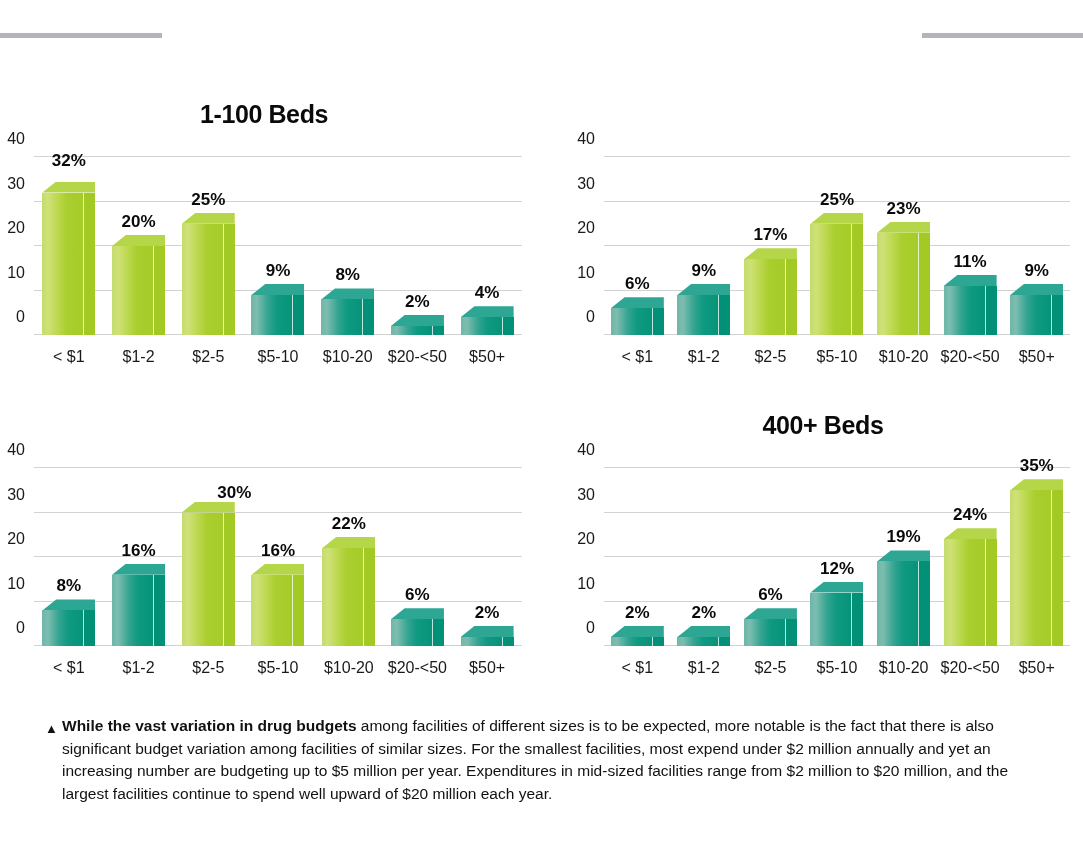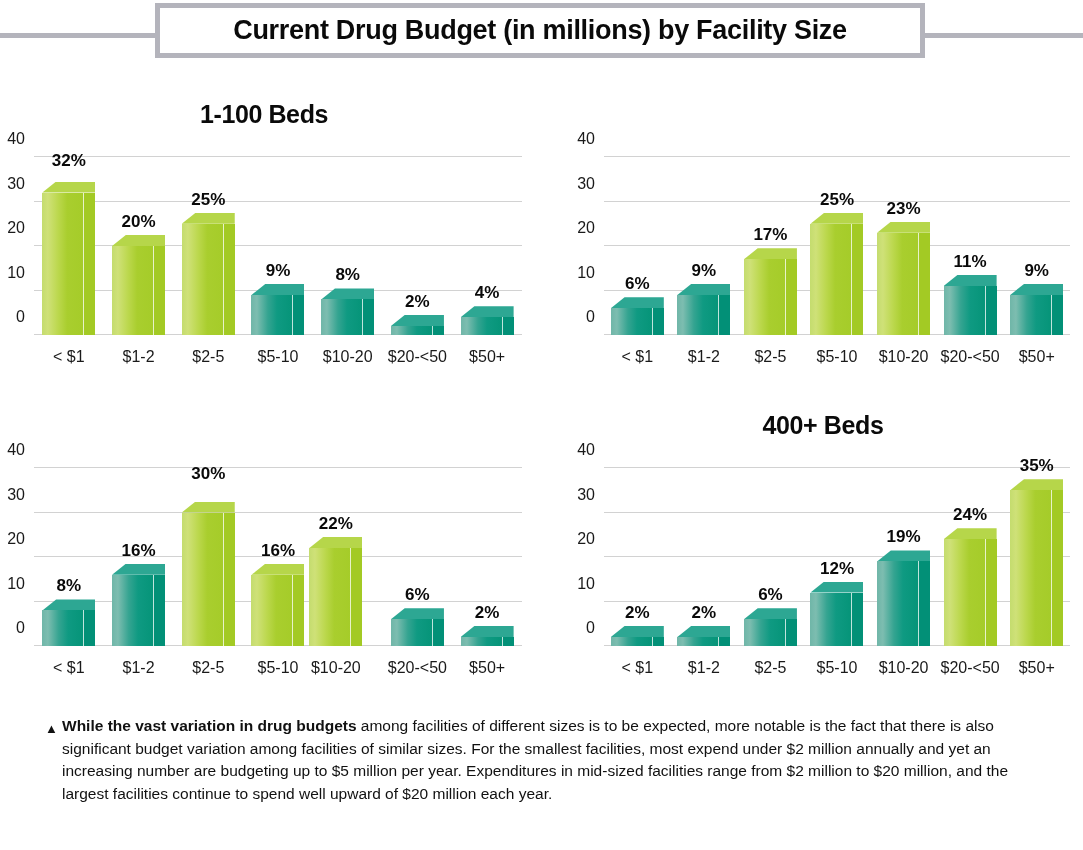--- a/index.html
+++ b/index.html
@@ -202,23 +202,20 @@
     color: #111;
   }
   #caption-lead { font-weight: bold; }
 </style>
 </head>
 <body>
 
 <div id="title-banner">
   <div class="banner-rule left"></div>
   <div class="banner-rule right"></div>
-  <div id="title-box">
-    <span id="title-text">Current Drug Budget (in millions) by Facility Size</span>
-  </div>
 </div>
 
 <div class="panel" id="panel-0">
   <div class="panel-title">1-100 Beds</div>
   <div class="plot">
       <div class="gridline" style="bottom: 0px;"></div>
       <div class="ytick" style="bottom: 0px;">0</div>
       <div class="gridline" style="bottom: 44.5px;"></div>
       <div class="ytick" style="bottom: 44.5px;">10</div>
       <div class="gridline" style="bottom: 89px;"></div>
@@ -439,35 +436,35 @@
           <div class="xtick">$1-2</div>
         </div>
         <div class="bar-slot" style="left: 139.429px; width: 69.7143px;">
           <div class="bar3d lime" style="height: 133.5px; left: 8.35714px;">
             <div class="face-front">
               <div class="bar-edge-v"></div>
             </div>
             <div class="face-side" style="height: 133.5px;"></div>
             <div class="face-top" style="bottom: 133.5px; position: absolute; clip-path: polygon(0px 100%, 100% 100%, 100% 0px, 26% 0px); width: 53px;"></div>
           </div>
-          <div class="bar-value" style="bottom: 162px;">30%</div>
+          <div class="bar-value" style="bottom: 143px; margin-left: 26px;">30%</div>
           <div class="xtick">$2-5</div>
         </div>
         <div class="bar-slot" style="left: 209.143px; width: 69.7143px;">
           <div class="bar3d lime" style="height: 71.2px; left: 8.35714px;">
             <div class="face-front">
               <div class="bar-edge-v"></div>
             </div>
             <div class="face-side" style="height: 71.2px;"></div>
             <div class="face-top" style="bottom: 71.2px; position: absolute; clip-path: polygon(0px 100%, 100% 100%, 100% 0px, 26% 0px); width: 53px;"></div>
           </div>
           <div class="bar-value" style="bottom: 85.2px;">16%</div>
           <div class="xtick">$5-10</div>
         </div>
-        <div class="bar-slot" style="left: 267px; width: 69.7143px;">
+        <div class="bar-slot" style="left: 280px; width: 69.7143px;">
           <div class="bar3d lime" style="height: 97.9px; left: 8.35714px;">
             <div class="face-front">
               <div class="bar-edge-v"></div>
             </div>
             <div class="face-side" style="height: 97.9px;"></div>
             <div class="face-top" style="bottom: 97.9px; position: absolute; clip-path: polygon(0px 100%, 100% 100%, 100% 0px, 26% 0px); width: 53px;"></div>
           </div>
           <div class="bar-value" style="bottom: 111.9px;">22%</div>
           <div class="xtick">$10-20</div>
         </div>

